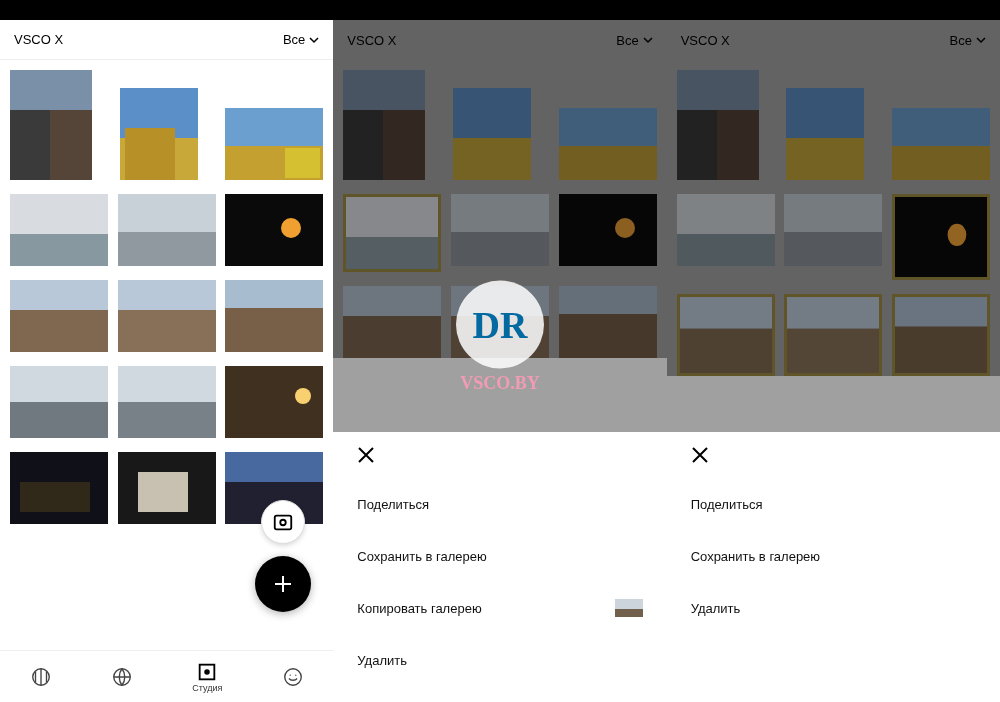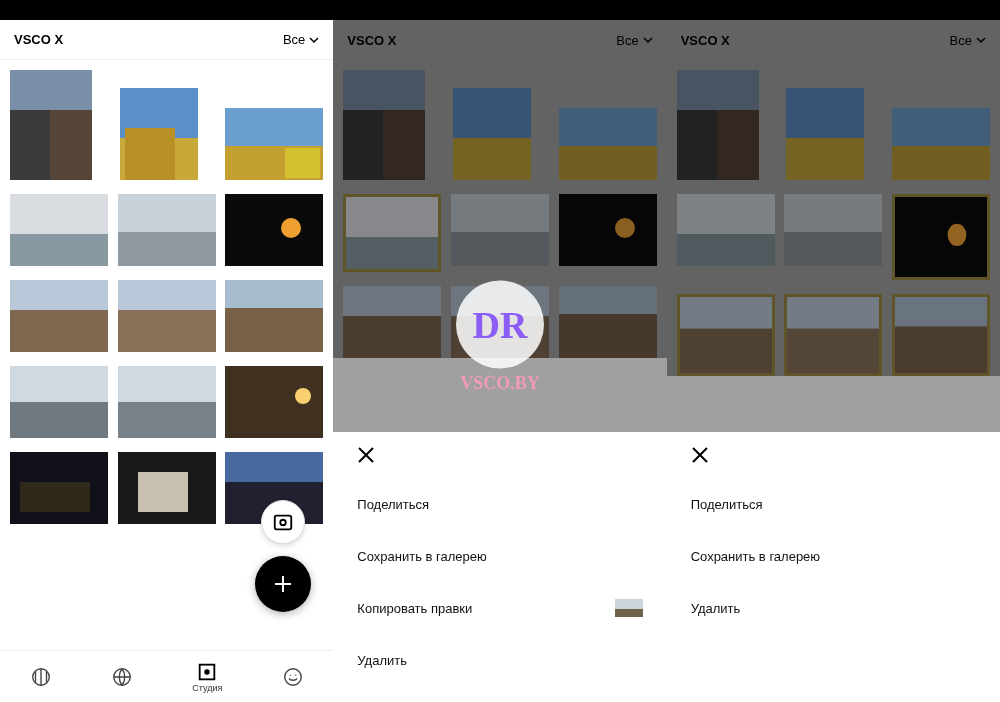--- a/index.html
+++ b/index.html
@@ -28,21 +28,21 @@
   .topbar {
     height: 40px;
     padding: 0 14px;
     display: flex;
     align-items: center;
     justify-content: space-between;
     font-size: 13px;
     border-bottom: 1px solid #eee;
     background: #fff;
   }
-  .topbar .left { font-weight: 700; }
+  .topbar .left { font-weight: 400; }
   .topbar .filter { font-size: 13px; display:flex; align-items:center; gap:4px;}
   .filter svg { width:10px; height:10px; }
   .grid {
     padding: 10px 10px 0 10px;
   }
   .row {
     display: flex;
     justify-content: space-between;
     margin-bottom: 14px;
   }
@@ -135,21 +135,21 @@
     pointer-events:none;
     z-index: 50;
   }
   .wm .circ {
     width:88px; height:88px; border-radius:50%;
     background: rgba(255,255,255,0.85);
     display:flex; align-items:center; justify-content:center;
     font-family: cursive;
     font-weight:700;
     font-size:38px;
-    color:#8b5cf6;
+    color:#0369a1;
     margin:0 auto;
   }
   .wm .sub {
     font-family: cursive;
     color:#f29bb5;
     font-size:18px;
     margin-top:4px;
     font-weight:600;
   }
   .screen.dimmed .topbar,
@@ -411,21 +411,21 @@
           <path d="M2 2 L16 16 M16 2 L2 16"></path>
         </svg>
     </div>
     <div class="item">
         <span>Поделиться</span>
       </div>
     <div class="item">
         <span>Сохранить в галерею</span>
       </div>
     <div class="item">
-      <span>Копировать правки</span>
+      <span>Копировать галерею</span>
       <span class="mini"><svg viewBox="0 0 28 18" preserveAspectRatio="none">
             <rect width="28" height="10" fill="#ccd4dc"></rect>
             <rect y="10" width="28" height="8" fill="#70604c"></rect>
           </svg></span>
     </div>
     <div class="item">
         <span>Удалить</span>
       </div>
   </div>
 </div>

